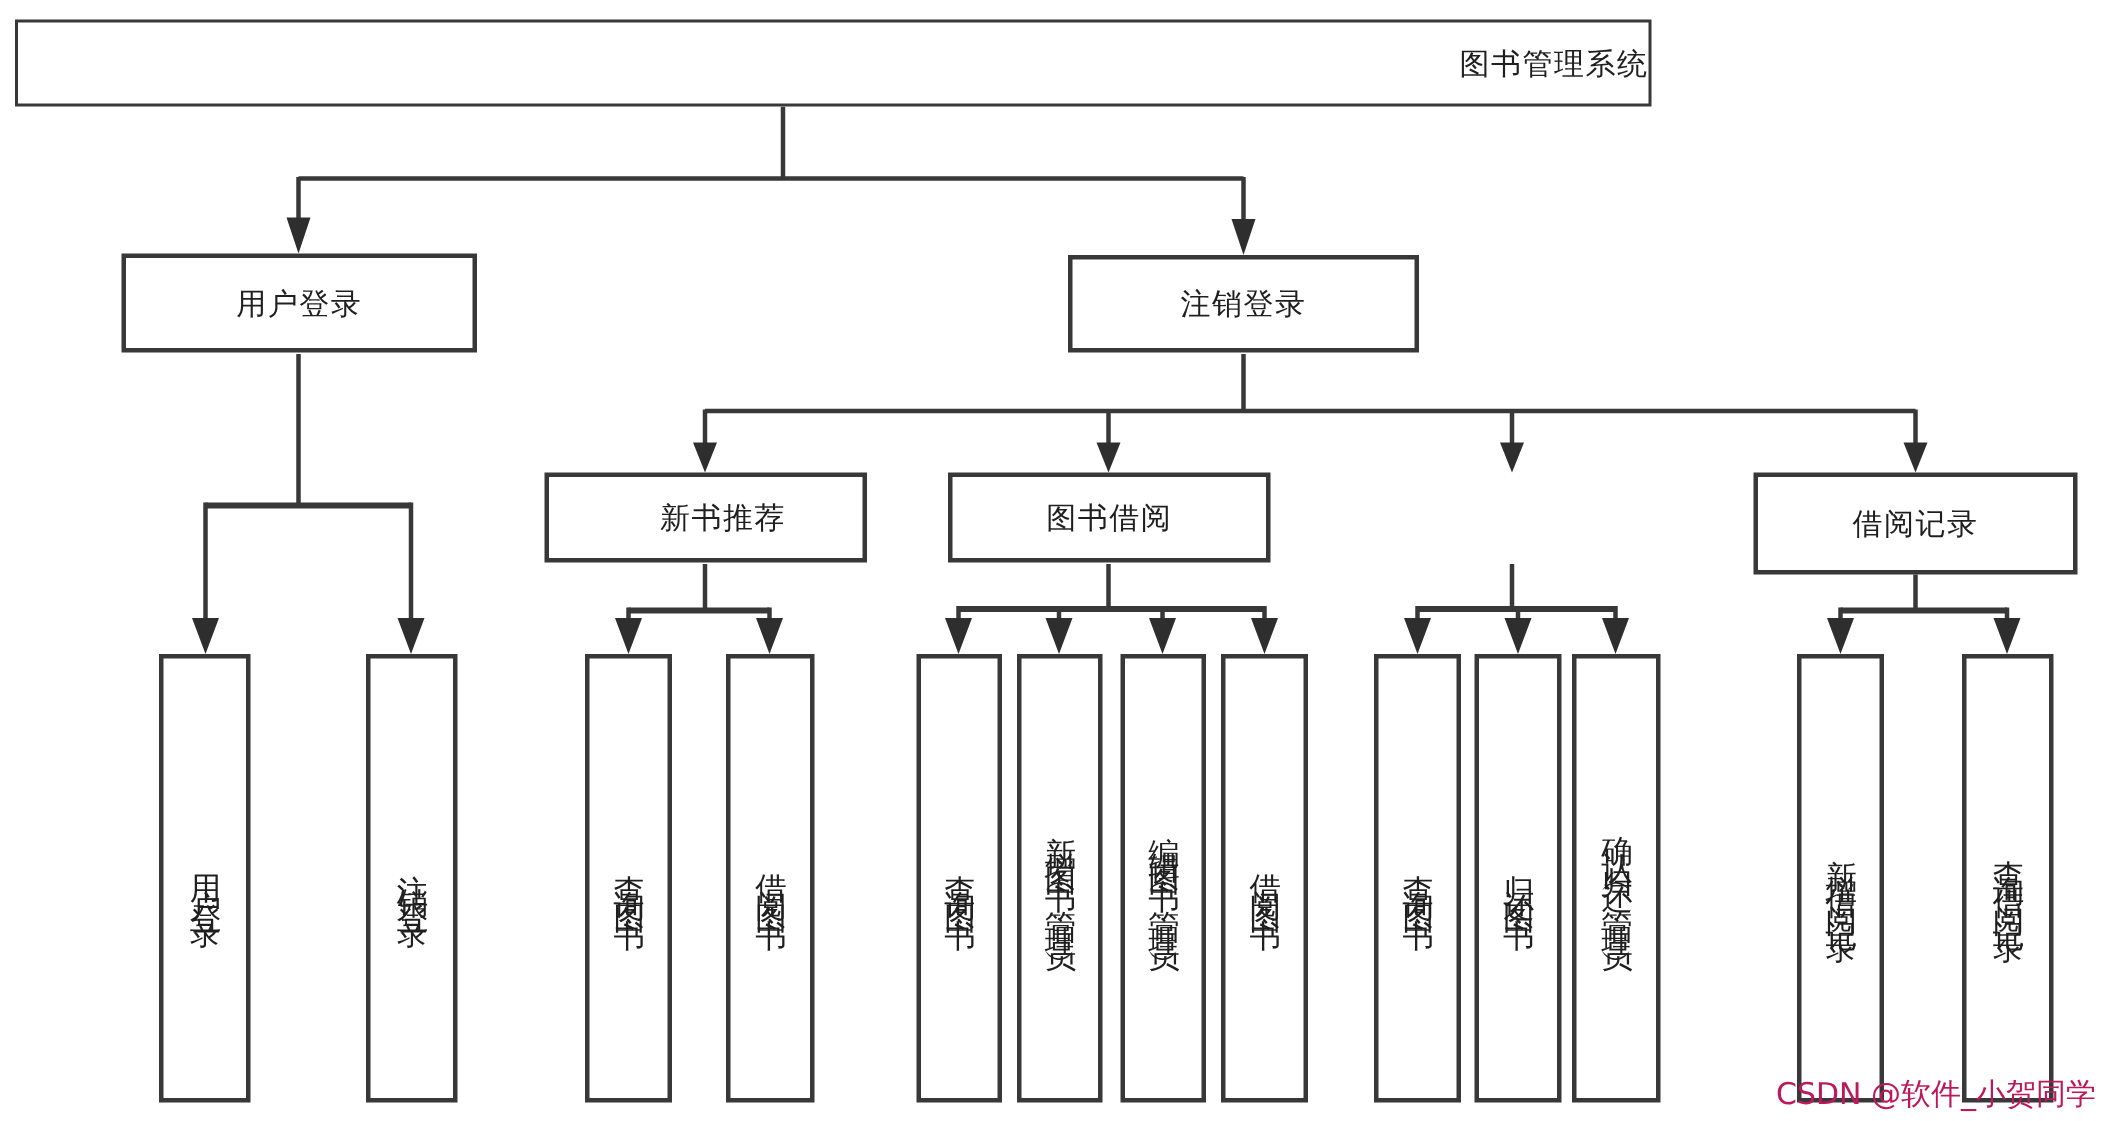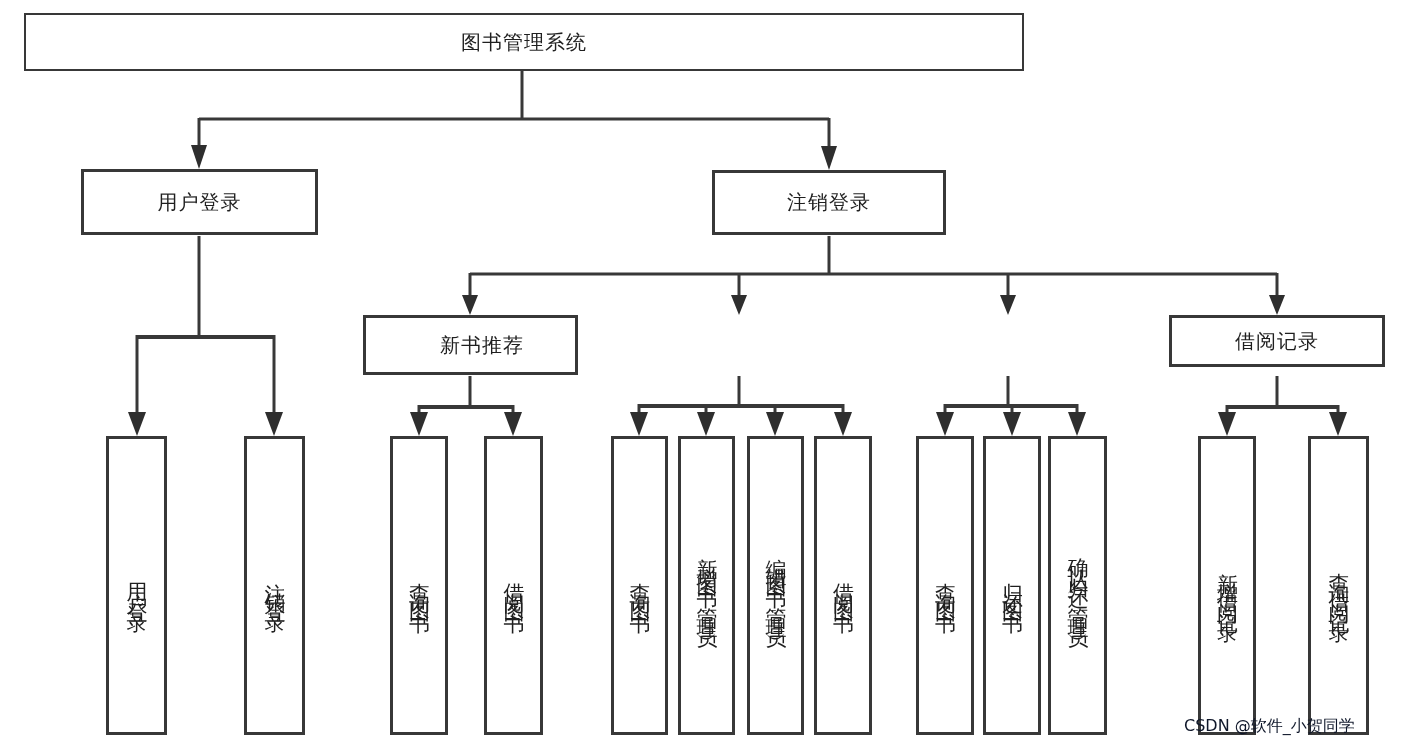--- a/index.html
+++ b/index.html
@@ -37,22 +37,22 @@
     letter-spacing: 10px;
     line-height: 1;
     color: #1f1f1f;
     white-space: nowrap;
   }
   .watermark {
     position: absolute;
     left: 1184px;
     top: 716px;
     z-index: 3;
-    font-size: 16px;
-    color: #0f172a;
+    font-size: 20px;
+    color: #be185d;
     white-space: nowrap;
   }
 </style>
 </head>
 <body>
 
 <div class="stage">
 
   <svg class="connectors" width="1405" height="747" viewBox="0 0 1405 747">
     <g stroke="#383838" stroke-width="3" fill="none">
@@ -116,35 +116,38 @@
       <polygon points="766,412 784,412 775,436"></polygon>
       <polygon points="834,412 852,412 843,436"></polygon>
       <polygon points="936,412 954,412 945,436"></polygon>
       <polygon points="1003,412 1021,412 1012,436"></polygon>
       <polygon points="1068,412 1086,412 1077,436"></polygon>
       <polygon points="1218,412 1236,412 1227,436"></polygon>
       <polygon points="1329,412 1347,412 1338,436"></polygon>
     </g>
   </svg>
 
-  <div class="node root" style="left:24px; top:13px; width:1000px; height:58px;">
+  <div class="node root" style="left:10px; top:13px; width:1091px; height:58px;justify-content:flex-end;">
     <span class="hlabel">图书管理系统</span>
   </div>
 
   <div class="node" style="left:81px; top:169px; width:237px; height:66px;">
     <span class="hlabel">用户登录</span>
   </div>
   <div class="node" style="left:712px; top:170px; width:234px; height:65px;">
     <span class="hlabel">注销登录</span>
   </div>
 
   <div class="node" style="left:363px; top:315px; width:215px; height:60px;padding-left:23px;">
     <span class="hlabel">新书推荐</span>
   </div>
-  <div class="node" style="left:1169px; top:315px; width:216px; height:52px;">
+  <div class="node" style="left:632px; top:315px; width:215px; height:60px;">
+    <span class="hlabel">图书借阅</span>
+  </div>
+  <div class="node" style="left:1169px; top:315px; width:216px; height:68px;">
     <span class="hlabel">借阅记录</span>
   </div>
 
   <div class="node" style="left:106px; top:436px; width:61px; height:299px;">
     <span class="vlabel">用户登录</span>
   </div>
   <div class="node" style="left:244px; top:436px; width:61px; height:299px;">
     <span class="vlabel">注销登录</span>
   </div>
 

